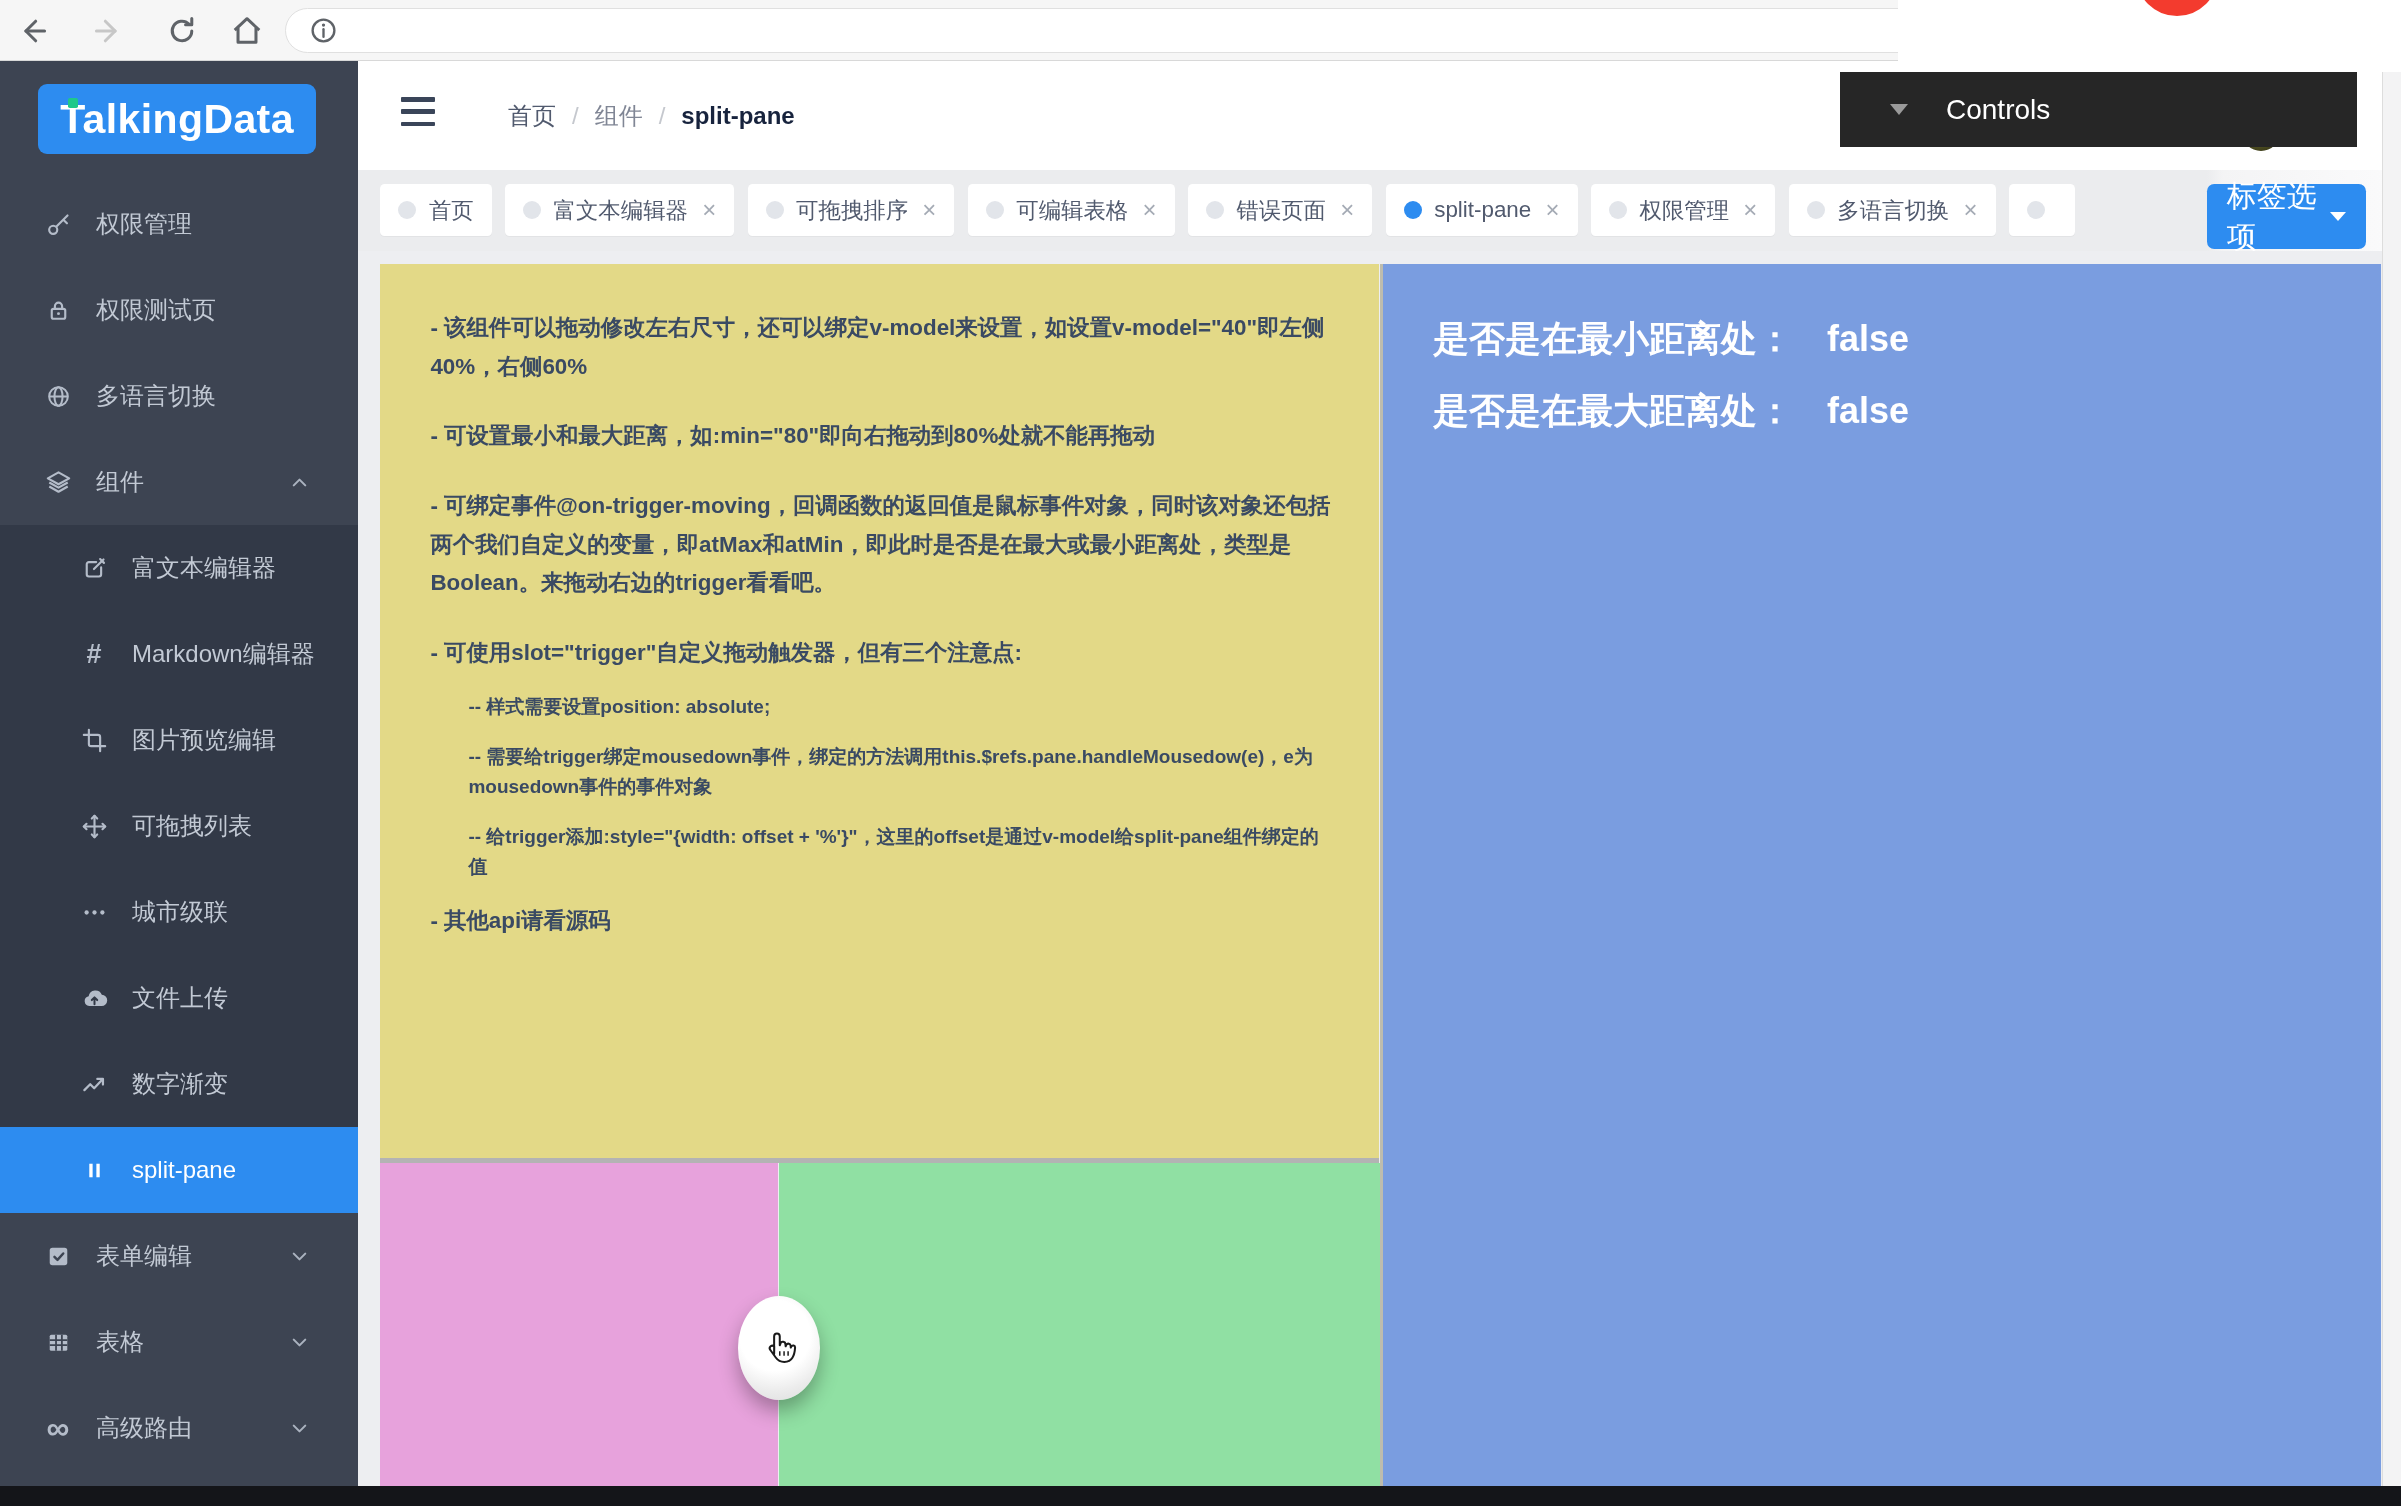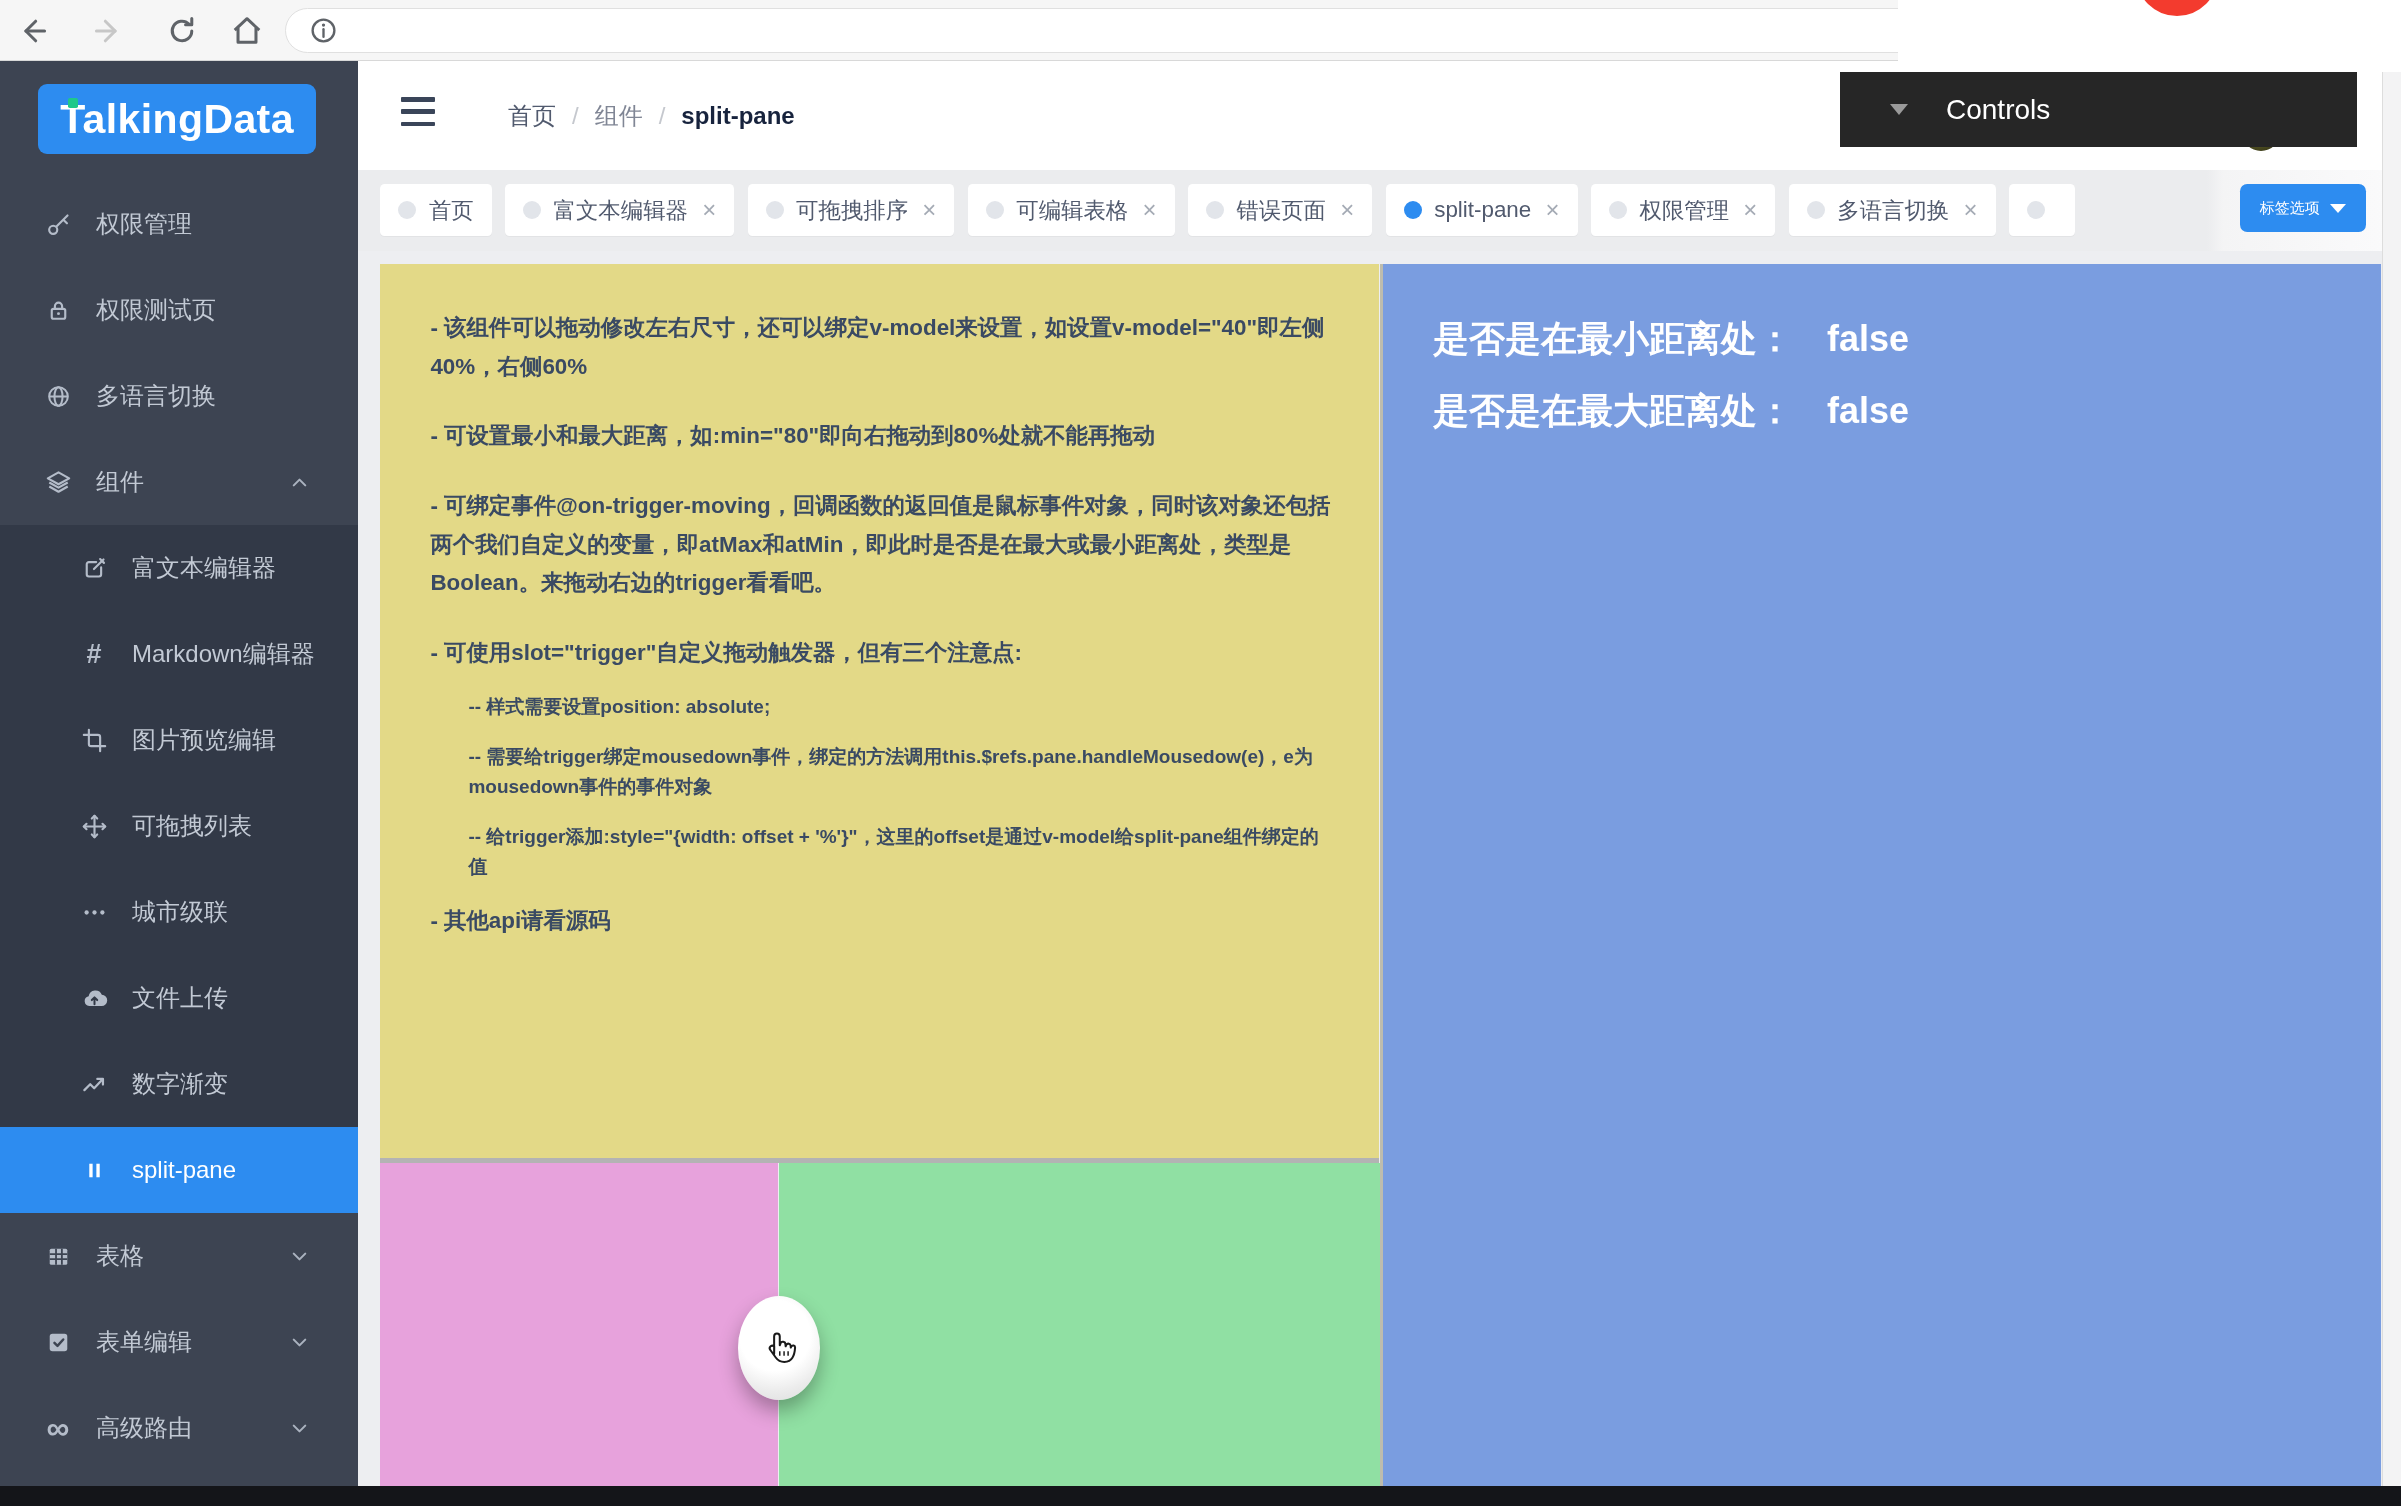--- a/index.html
+++ b/index.html
@@ -40,21 +40,21 @@
   .sliver { position:absolute; z-index:6; background:#2e3850; }
 
   
   .tabbar { position:absolute; left:358px; top:170px; width:2043px; height:81px; background:#ebecee; z-index:3; overflow:hidden; }
   .tabs { position:absolute; left:22.4px; top:14.3px; display:flex; gap:13.4px; }
   .tab { height:52px; background:#fff; border-radius:4.5px; display:flex; align-items:center; padding:0 18px; font-size:22.4px; color:#515a6e; white-space:nowrap; cursor:pointer; box-shadow:0 0.9px 0.9px rgba(0,0,0,.04); }
   .tab .dot { width:18px; height:18px; border-radius:50%; background:#e2e5ea; margin-right:12.5px; flex:0 0 18px; }
   .tab.active .dot { background:#2d8cf0; }
   .tab .tx { margin-left:14.3px; color:#a5abb5; font-size:24px; line-height:1; cursor:pointer; }
   .tag-panel { position:absolute; right:0; top:0; width:194px; height:81px; background:linear-gradient(90deg, rgba(235,236,238,0) 0, #f4f4f5 16px, #fbfbfc 100%); z-index:2; }
-  .tag-btn { position:absolute; right:35px; top:14.3px; height:48px; padding:0 19.7px; background:#2d8cf0; border-radius:7.2px; color:#fff; font-size:15px; display:flex; align-items:center; gap:10.7px; cursor:pointer; }
+  .tag-btn { position:absolute; right:35px; top:14.3px; height:65px; padding:0 19.7px; background:#2d8cf0; border-radius:7.2px; color:#fff; font-size:30px; display:flex; align-items:center; gap:10.7px; cursor:pointer; }
   .tag-btn .caret { width:0; height:0; border-left:8px solid transparent; border-right:8px solid transparent; border-top:9.8px solid #fff; }
 
   
   .content { position:absolute; left:358px; top:251px; width:2043px; height:1255px; background:#edeef1; z-index:2; }
   .pane-yellow { position:absolute; left:22.4px; top:13.4px; width:999px; height:894px; background:#e3d987; overflow:hidden; }
   .desc { padding:45px 48px 0 50px; color:#3a4a63; }
   .desc p { font-size:22.4px; font-weight:bold; line-height:1.72; margin-bottom:31px; }
   .desc .subs { margin-left:38px; margin-top:-10.7px; margin-bottom:16px; }
   .desc .subs p { font-size:19px; font-weight:bold; line-height:1.58; margin-bottom:19.7px; }
   .h-trigger { position:absolute; left:22.4px; top:907px; width:999px; height:5.4px; background:#b3b3b3; cursor:row-resize; }
@@ -240,40 +240,40 @@
               <rect x="13.8" y="5.5" width="3.2" height="13"></rect>
             </svg>
         </span>
         <span class="mi-label">split-pane</span>
       </div>
     </div>
 
     <div class="mi">
       <span class="mic">
         <svg width="27" height="27" viewBox="0 0 24 24">
-            <rect x="4.2" y="5" width="15.6" height="14.4" rx="1.5" fill="currentColor"></rect>
-            <path d="M4.2 9.8 h15.6 M4.2 14.4 h15.6 M9.8 5 v14.4 M15 5 v14.4" stroke="#3d4452" stroke-width="1.6"></path>
-          </svg>
-      </span>
-      <span class="mi-label">表格</span>
+            <rect x="4.2" y="4.2" width="15.6" height="15.6" rx="2.4" fill="currentColor"></rect>
+            <path d="M8.4 12.3 l2.7 2.7 5.1-5.7" stroke="#3d4452" stroke-width="2.2" fill="none" stroke-linecap="round" stroke-linejoin="round"></path>
+          </svg>
+      </span>
+      <span class="mi-label">表单编辑</span>
       <span class="chev">
         <svg width="23" height="23" viewBox="0 0 24 24" fill="none" stroke="currentColor" stroke-width="2.2" stroke-linecap="round" stroke-linejoin="round">
             <path d="M6 9 l6 6 6-6"></path>
           </svg>
       </span>
     </div>
 
     <div class="mi">
       <span class="mic">
         <svg width="27" height="27" viewBox="0 0 24 24">
-            <rect x="4.2" y="4.2" width="15.6" height="15.6" rx="2.4" fill="currentColor"></rect>
-            <path d="M8.4 12.3 l2.7 2.7 5.1-5.7" stroke="#3d4452" stroke-width="2.2" fill="none" stroke-linecap="round" stroke-linejoin="round"></path>
-          </svg>
-      </span>
-      <span class="mi-label">表单编辑</span>
+            <rect x="4.2" y="5" width="15.6" height="14.4" rx="1.5" fill="currentColor"></rect>
+            <path d="M4.2 9.8 h15.6 M4.2 14.4 h15.6 M9.8 5 v14.4 M15 5 v14.4" stroke="#3d4452" stroke-width="1.6"></path>
+          </svg>
+      </span>
+      <span class="mi-label">表格</span>
       <span class="chev">
         <svg width="23" height="23" viewBox="0 0 24 24" fill="none" stroke="currentColor" stroke-width="2.2" stroke-linecap="round" stroke-linejoin="round">
             <path d="M6 9 l6 6 6-6"></path>
           </svg>
       </span>
     </div>
 
     <div class="mi">
       <span class="mic textglyph" style="font-size:32px">∞</span>
       <span class="mi-label">高级路由</span>

